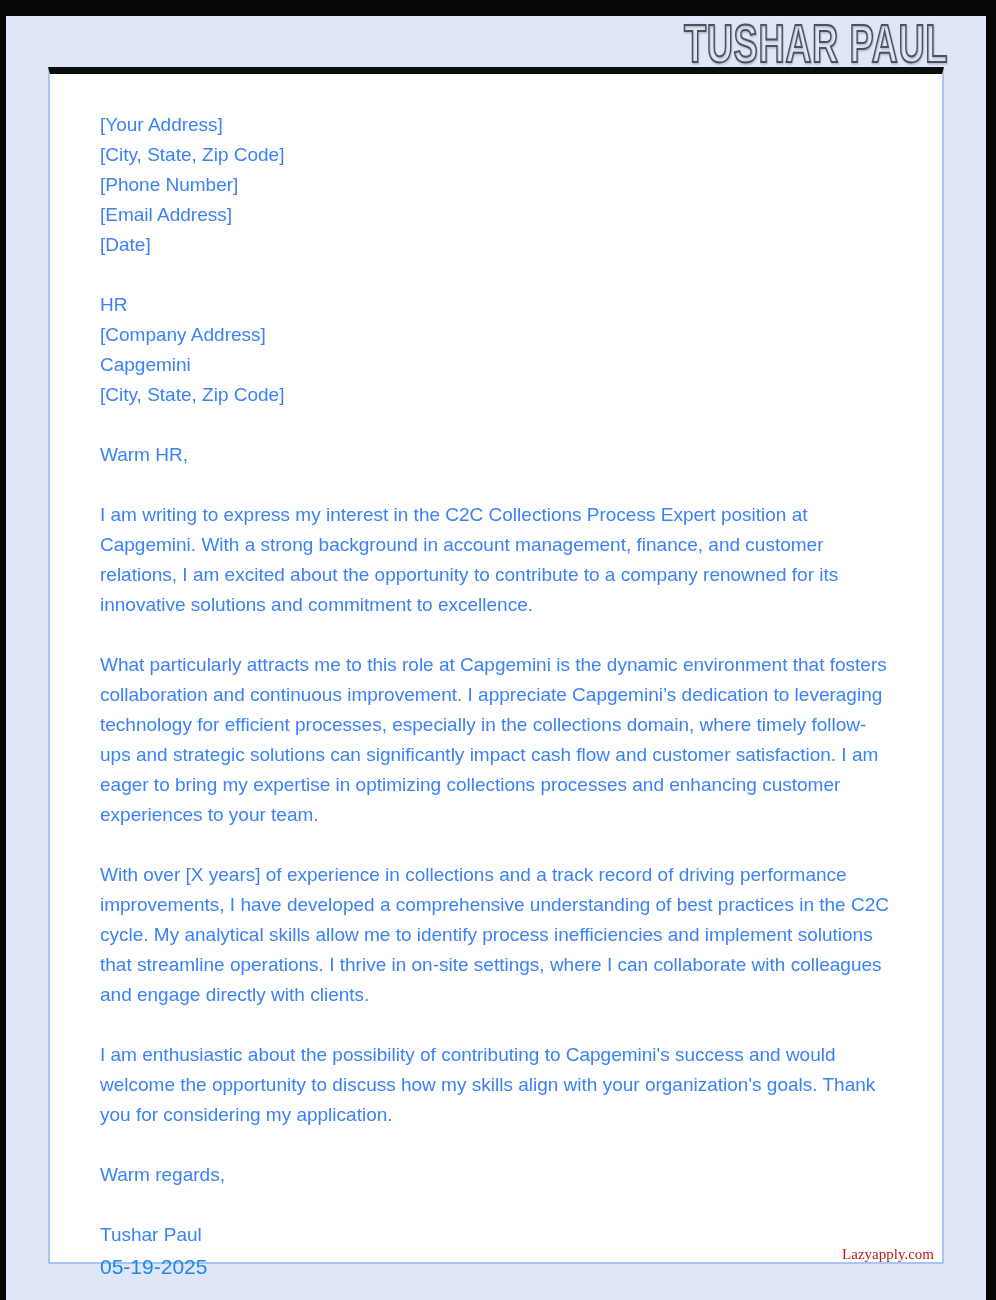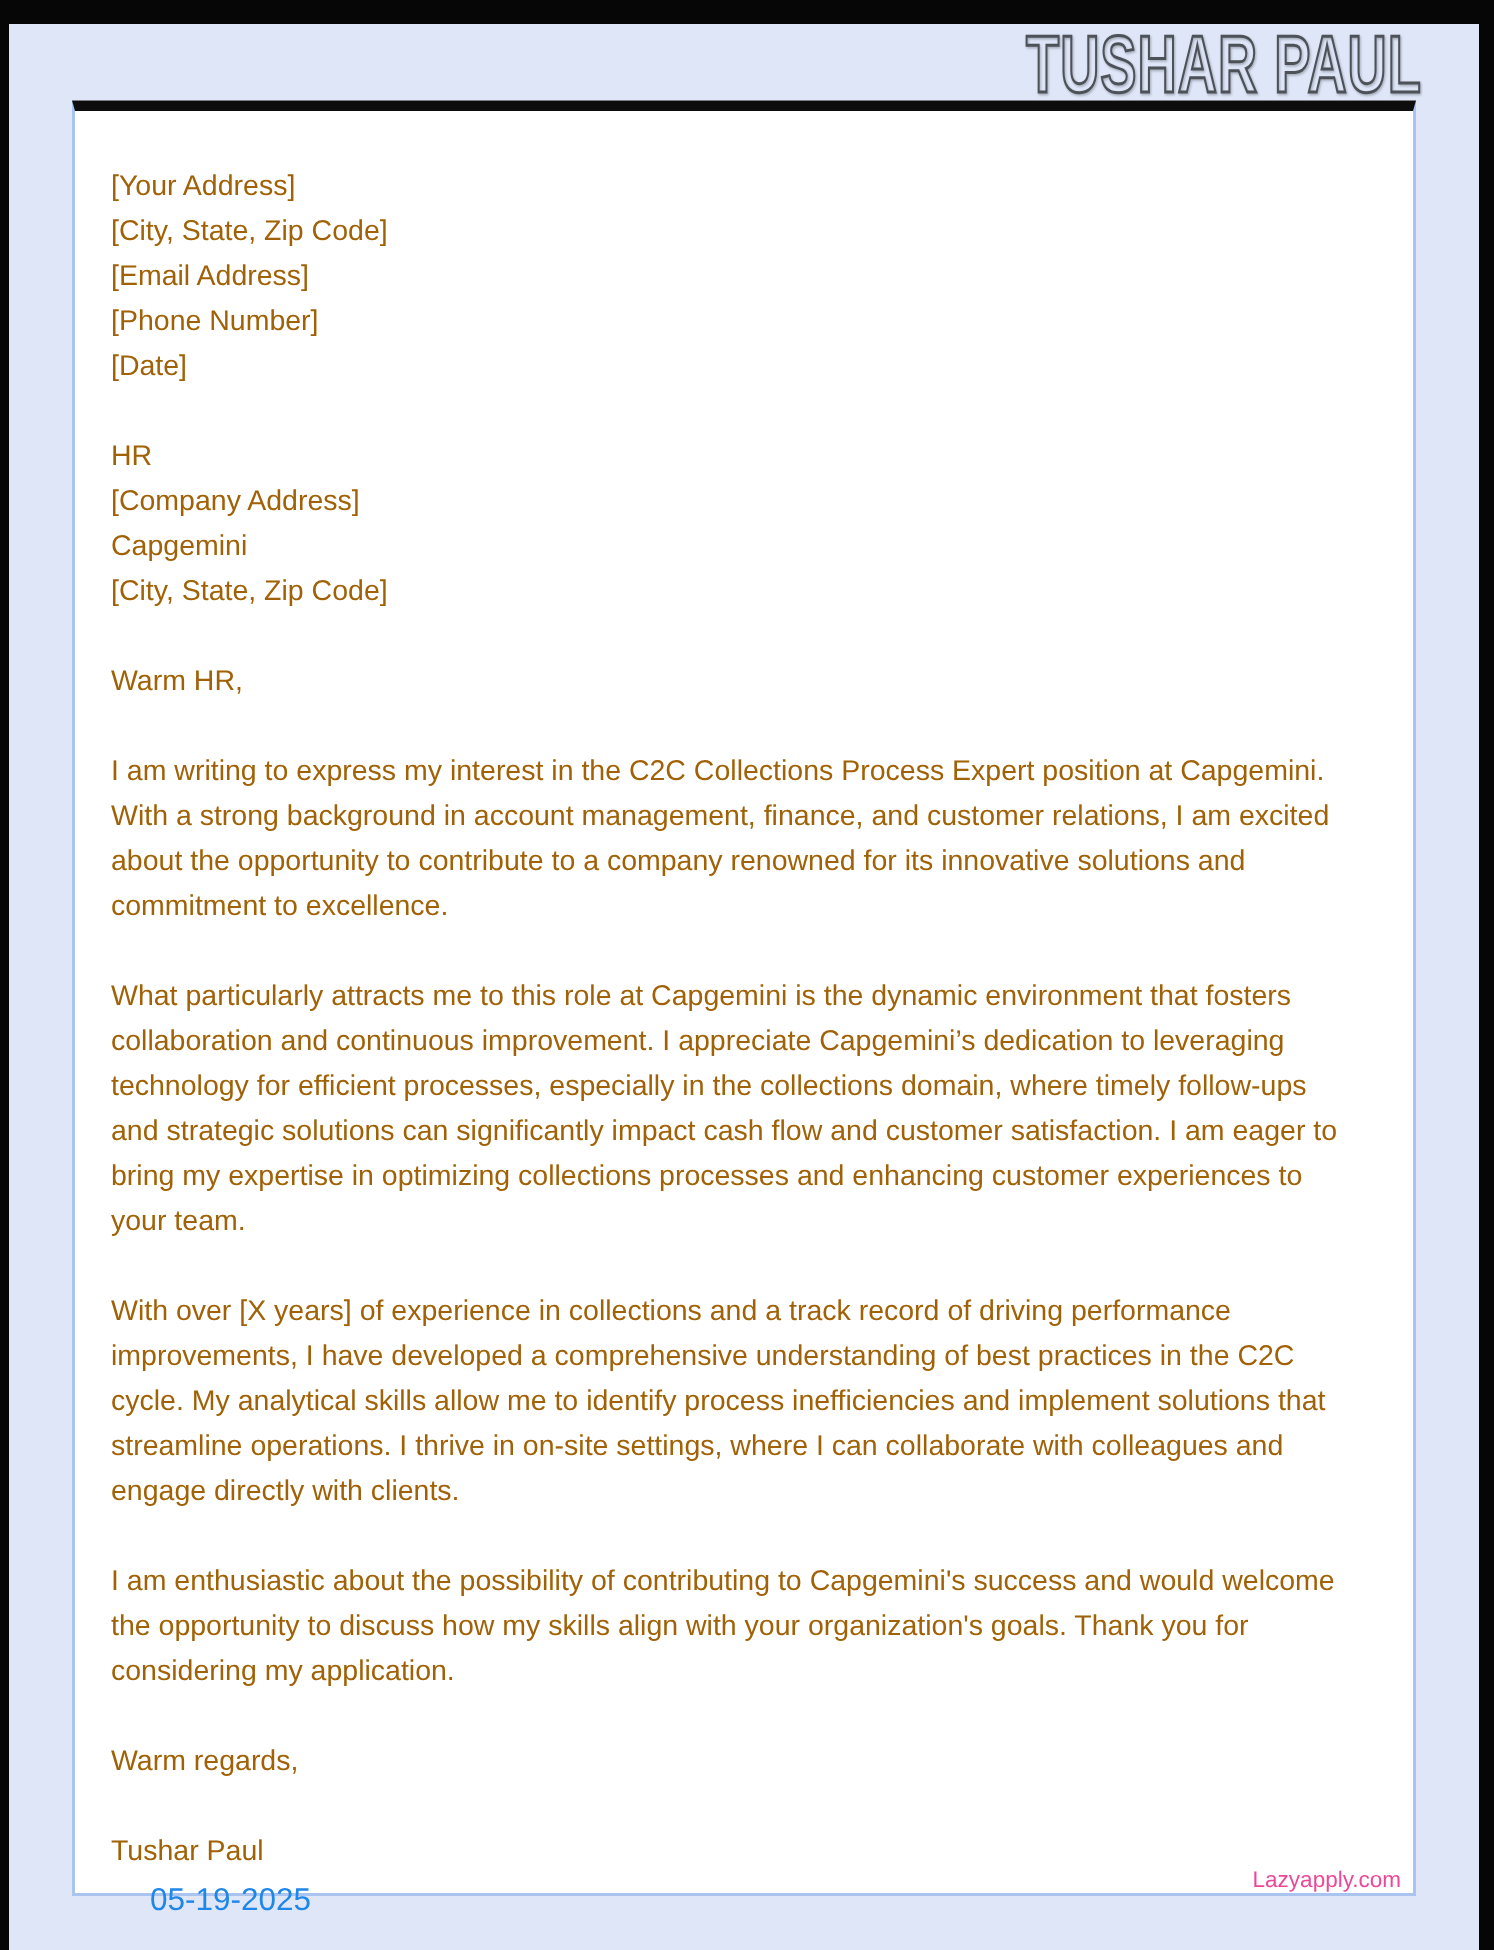--- a/index.html
+++ b/index.html
@@ -47,37 +47,38 @@
     width: 896px;
     height: 1197px;
     background: #ffffff;
     border-top: 7px solid #0d0d0d;
     border-left: 2px solid #a9c4ee;
     border-right: 2px solid #a9c4ee;
     border-bottom: 2px solid #a9c4ee;
   }
 
   .content {
-    padding: 36px 48px 0 24px;
+    padding: 36px 48px 0 50px;
     font-size: 19px;
     line-height: 30px;
-    color: #a16207;
+    color: #3b82f6;
   }
   .block { margin-bottom: 30px; }
   .line { line-height: 30px; }
   .para { margin-bottom: 30px; }
 
   .watermark {
     position: absolute;
     right: 8px;
     bottom: -1px;
     font-size: 15px;
     line-height: 18px;
-    color: #ec4899;
+    color: #b91c1c;
     background: transparent;
+    font-family: Liberation Serif, serif;
   }
   .gen-date {
     position: absolute;
     left: 50px;
     bottom: -17px;
     font-size: 21px;
     line-height: 24px;
     color: #1f87e8;
   }
 </style>
@@ -88,22 +89,22 @@
   <div class="page">
 
     <div class="title">TUSHAR PAUL</div>
 
     <div class="card">
       <div class="content">
 
         <div class="block">
           <div class="line">[Your Address]</div>
           <div class="line">[City, State, Zip Code]</div>
+          <div class="line">[Phone Number]</div>
           <div class="line">[Email Address]</div>
-          <div class="line">[Phone Number]</div>
           <div class="line">[Date]</div>
         </div>
 
         <div class="block">
           <div class="line">HR</div>
           <div class="line">[Company Address]</div>
           <div class="line">Capgemini</div>
           <div class="line">[City, State, Zip Code]</div>
         </div>
 

